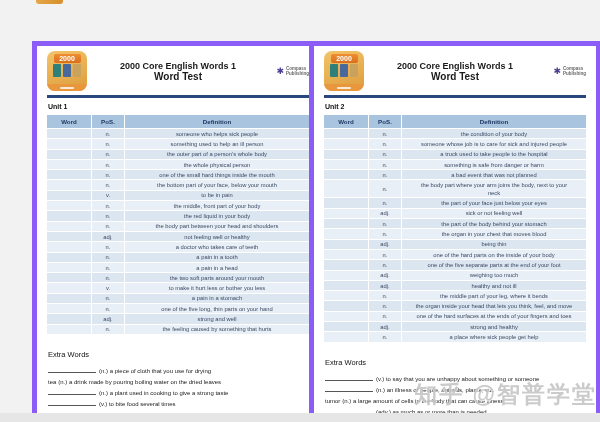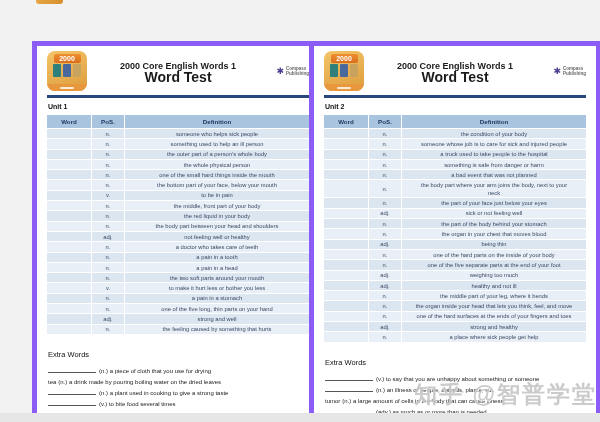--- a/index.html
+++ b/index.html
@@ -43,21 +43,21 @@
   .applogo-art .b3{background:#c9a35e;}
   .applogo-foot{position:absolute;bottom:0;left:0;right:0;height:7px;background:#e8973d;
     display:flex;align-items:center;justify-content:center;}
   .applogo-foot i{display:block;width:14px;height:2px;background:rgba(255,255,255,.8);border-radius:1px;}
   .ptitle{
     position:absolute;left:0;right:0;top:0;bottom:0;
     display:flex;flex-direction:column;align-items:center;justify-content:center;
     pointer-events:none;
   }
   .ptitle .t1{font-size:9px;font-weight:bold;color:#1a1a1a;line-height:11px;}
-  .ptitle .t2{font-size:14px;font-weight:bold;color:#1a1a1a;line-height:10px;}
+  .ptitle .t2{font-size:10px;font-weight:bold;color:#1a1a1a;line-height:10px;}
   .publisher{margin-left:auto;display:flex;align-items:center;gap:2px;}
   .pub-star{font-size:9px;color:#4b3e91;line-height:9px;}
   .pub-text{display:flex;flex-direction:column;}
   .pub-text span{font-size:4.5px;color:#666;line-height:5px;font-weight:bold;}
   .rule{height:3px;background:#27477d;margin:1px 0 5px 0;}
   .unit{font-size:7px;font-weight:bold;color:#111;margin:2px 0 5px 1px;}
 
   
   .wtable{width:100%;}
   .trow{display:flex;margin-bottom:1px;}

